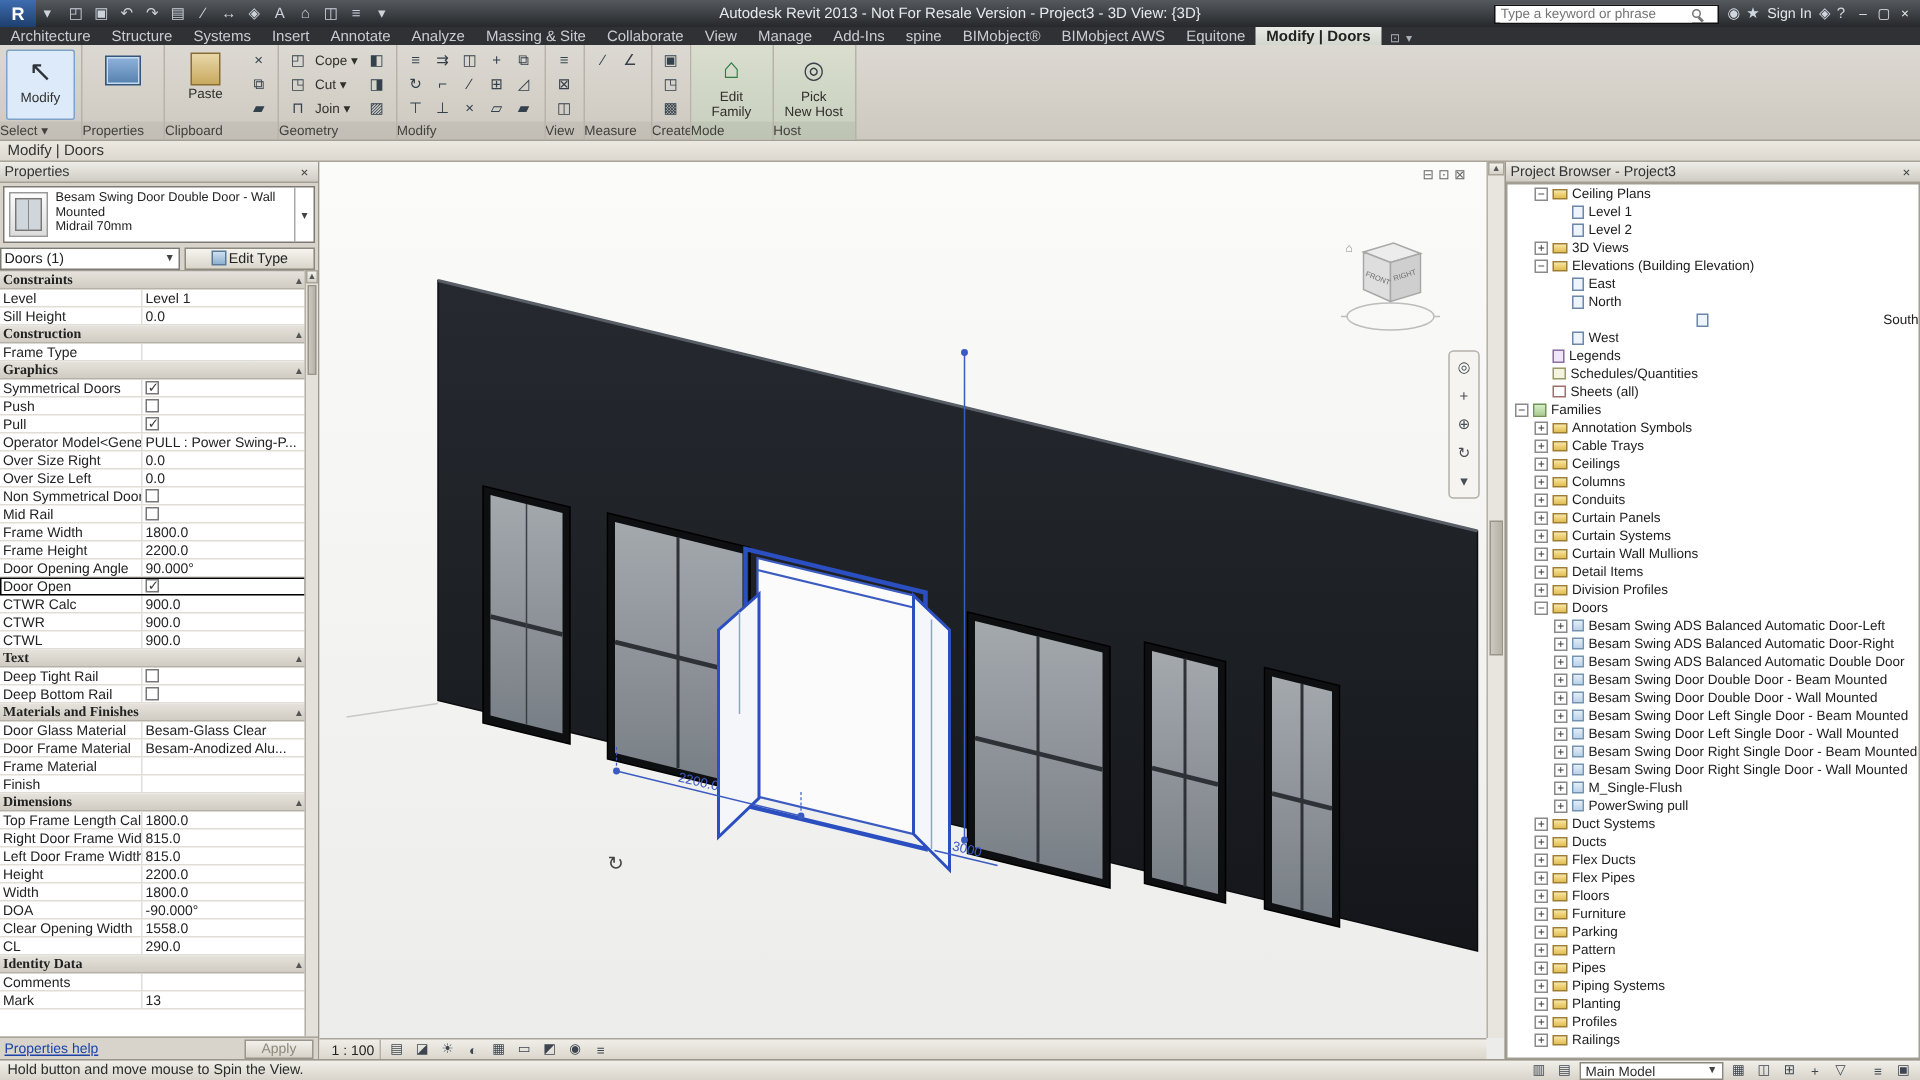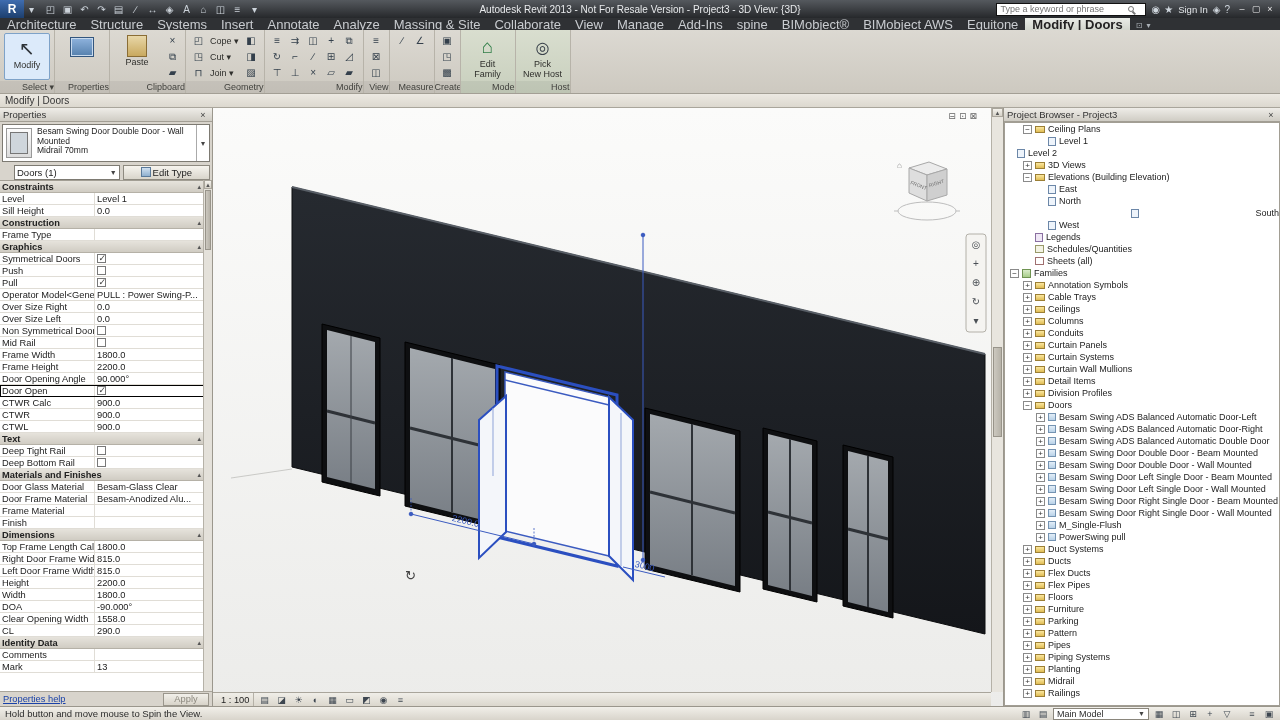--- a/index.html
+++ b/index.html
@@ -21,30 +21,30 @@
     font-family:"Liberation Sans",sans-serif;}
   .mag{width:6px;height:6px;border:1.5px solid #777;border-radius:50%;position:relative;flex:none;}
   .mag::after{content:"";position:absolute;width:4px;height:1.5px;background:#777;right:-3px;bottom:-2px;transform:rotate(45deg);}
   .ticon{font-size:10px;color:#cfd6dd;}
   #signin{font-size:9.5px;color:#e2e5e8;}
   .winbtn{width:14px;height:13px;display:flex;align-items:center;justify-content:center;font-size:9px;color:#e8e8e8;}
 
   
   #tabbar{position:absolute;top:18px;left:0;width:1280px;height:12px;background:#2f3134;
     display:flex;align-items:flex-end;color:#c9ccd0;}
-  .tab{padding:1px 7px 1px 7px;font-size:13px;white-space:nowrap;height:12px;display:flex;align-items:center;text-align:center;}
+  .tab{padding:1px 7px 1px 7px;font-size:10px;white-space:nowrap;height:12px;display:flex;align-items:center;text-align:center;}
   .tab.active{background:linear-gradient(#e9ece7,#d2d6cd);color:#222;font-weight:bold;}
   .tab-extra{display:flex;align-items:center;gap:4px;padding:0 6px;color:#aab0b6;font-size:8px;}
 
   
   #ribbon{position:absolute;top:30px;left:0;width:1280px;height:64px;
     background:linear-gradient(#dcd9d2,#cdc9c0);border-bottom:1px solid #a39f95;display:flex;}
   .rpanel{position:relative;border-right:1px solid #b7b3a9;padding:3px 4px 13px 4px;display:flex;gap:4px;}
   .rpanel.ctx{background:linear-gradient(#d9decf,#c8cfbd);}
-  .rpanel-label{position:absolute;bottom:0;left:0;right:0;height:12px;text-align:right;
+  .rpanel-label{position:absolute;bottom:0;left:0;right:0;height:12px;text-align:left;
     font-size:9px;color:#41413d;background:rgba(0,0,0,0.05);line-height:12px;white-space:nowrap;overflow:hidden;}
   .bigbtn{width:46px;display:flex;flex-direction:column;align-items:center;justify-content:flex-start;padding-top:2px;}
   .bigbtn.active{background:#dceafa;border:1px solid #7ea2c8;border-radius:2px;}
   .bi{width:26px;height:24px;display:flex;align-items:center;justify-content:center;}
   .bi-modify::before{content:"↖";font-size:19px;color:#2e3338;}
   .bi-props{width:24px;height:20px;margin-top:2px;background:linear-gradient(#8fb3dd,#5580ad);
     border:1px solid #33567e;box-shadow:inset 0 0 0 1px #c8daee;}
   .bi-paste{width:20px;height:22px;background:linear-gradient(#e8d7a8,#c9a95f);border:1px solid #8a6d35;}
   .bi-editfam::before{content:"⌂";font-size:19px;color:#2e7d46;}
   .bi-pickhost::before{content:"◎";font-size:16px;color:#39414a;}
@@ -66,32 +66,32 @@
   #props{position:absolute;top:108px;left:0;width:213px;height:598px;background:#d8d4cc;border-right:1px solid #9b978d;}
   .panel-head{height:14px;background:linear-gradient(#efede8,#cfccc4);border-bottom:1px solid #a29e94;
     display:flex;align-items:center;padding:0 3px;font-size:9.5px;color:#333;}
   .panel-head .x{margin-left:auto;font-size:9px;color:#444;width:12px;text-align:center;}
   #type-selector{margin:2px;height:38px;background:#fff;border:1px solid #7d7a72;display:flex;align-items:stretch;}
   #type-thumb{width:26px;margin:3px;border:1px solid #999;background:linear-gradient(#fcfcfc,#dcdcdc);position:relative;flex:none;}
   #type-thumb::before{content:"";position:absolute;left:3px;top:3px;right:3px;bottom:3px;border:1px solid #777;
     background:linear-gradient(90deg,#cfd6dc 48%,#888 48%,#888 52%,#cfd6dc 52%);}
   #type-text{flex:1;font-size:8.5px;line-height:9.5px;padding:2px 2px;overflow:hidden;color:#222;}
   #type-arrow{width:13px;border-left:1px solid #aaa;display:flex;align-items:center;justify-content:center;font-size:8px;color:#444;}
-  #filter-row{display:flex;align-items:center;gap:3px;margin:1px 2px 2px 14px;height:16px;}
+  #filter-row{display:flex;align-items:center;gap:3px;margin:1px 2px 2px 0;height:16px;}
   #filter-combo{flex:1;height:15px;background:#fff;border:1px solid #7d7a72;display:flex;align-items:center;
     padding:0 2px;font-size:9.5px;}
   #filter-combo .arr{margin-left:auto;font-size:7px;color:#444;}
   #edit-type-btn{height:15px;border:1px solid #8e8a80;background:linear-gradient(#f6f4ee,#d9d5cb);
     display:flex;align-items:center;gap:2px;padding:0 17px;font-size:9.5px;}
   #edit-type-btn::before{content:"";width:8px;height:8px;background:linear-gradient(#cfe0f0,#8fb0cf);border:1px solid #5a7a9a;}
   #pgrid{position:absolute;top:72px;left:0;width:204px;bottom:15px;background:#fff;border-top:1px solid #a29e94;overflow:hidden;}
   .prow{display:flex;height:12px;border-bottom:1px solid #e0ddd6;align-items:stretch;font-size:9.3px;}
   .prow .pl{width:95px;padding:0 2px;border-right:1px solid #e0ddd6;overflow:hidden;white-space:nowrap;display:flex;align-items:center;color:#222;}
   .prow .pv{flex:1;padding:0 2px;overflow:hidden;white-space:nowrap;display:flex;align-items:center;color:#222;}
-  .prow.section{background:linear-gradient(#e6e3dc,#d0ccc3);font-weight:bold;border-bottom:1px solid #b5b1a7;}
+  .prow.section{background:linear-gradient(#e6e3dc,#d0ccc3);font-weight:bold;border-bottom:1px solid #b5b1a7;font-family:Liberation Serif, serif;}
   .prow.section .pl{width:auto;flex:1;border-right:none;}
   .prow.section .chev{margin-left:auto;font-size:7px;color:#555;padding-right:3px;display:flex;align-items:center;}
   .prow.sel{outline:1.5px solid #000;outline-offset:-1px;}
   .cb{width:9px;height:9px;border:1px solid #787878;background:#fff;position:relative;flex:none;}
   .cb.on::before{content:"✓";position:absolute;left:0.5px;top:-2px;font-size:9px;color:#3c3c3c;}
   #pscroll{position:absolute;top:72px;right:0;width:9px;bottom:15px;background:#e4e1da;border-left:1px solid #b5b1a7;}
   .sb-arrow{height:9px;text-align:center;font-size:6px;color:#555;line-height:9px;background:linear-gradient(#f4f2ec,#d5d1c7);border:1px solid #a9a59b;}
   .sb-thumb{margin:1px;height:60px;background:linear-gradient(90deg,#ccc8bf,#b6b2a8);border:1px solid #98948a;}
   #props-footer{position:absolute;bottom:0;left:0;right:0;height:15px;display:flex;align-items:center;
     padding:0 3px;background:#d8d4cc;border-top:1px solid #a9a59b;}
@@ -674,21 +674,21 @@
       <div class="trow" style="padding-left: 18px;">
         <span class="tbox">−</span>
         <span class="ti cat"></span>
         <span class="tlabel">Ceiling Plans</span>
       </div>
       <div class="trow" style="padding-left: 31px;">
         <span class="tspace"></span>
         <span class="ti view"></span>
         <span class="tlabel">Level 1</span>
       </div>
-      <div class="trow" style="">
+      <div class="trow" style="padding-left: 31px;">
         <span class="tspace"></span>
         <span class="ti view"></span>
         <span class="tlabel">Level 2</span>
       </div>
       <div class="trow" style="padding-left: 18px;">
         <span class="tbox">+</span>
         <span class="ti cat"></span>
         <span class="tlabel">3D Views</span>
       </div>
       <div class="trow" style="padding-left: 18px;">
@@ -897,21 +897,21 @@
         <span class="tlabel">Piping Systems</span>
       </div>
       <div class="trow" style="padding-left: 18px;">
         <span class="tbox">+</span>
         <span class="ti cat2"></span>
         <span class="tlabel">Planting</span>
       </div>
       <div class="trow" style="padding-left: 18px;">
         <span class="tbox">+</span>
         <span class="ti cat2"></span>
-        <span class="tlabel">Midrail</span>
+        <span class="tlabel">Profiles</span>
       </div>
       <div class="trow" style="padding-left: 18px;">
         <span class="tbox">+</span>
         <span class="ti cat2"></span>
         <span class="tlabel">Railings</span>
       </div>
     </div>
 </div>
 
 <div id="statusbar">

